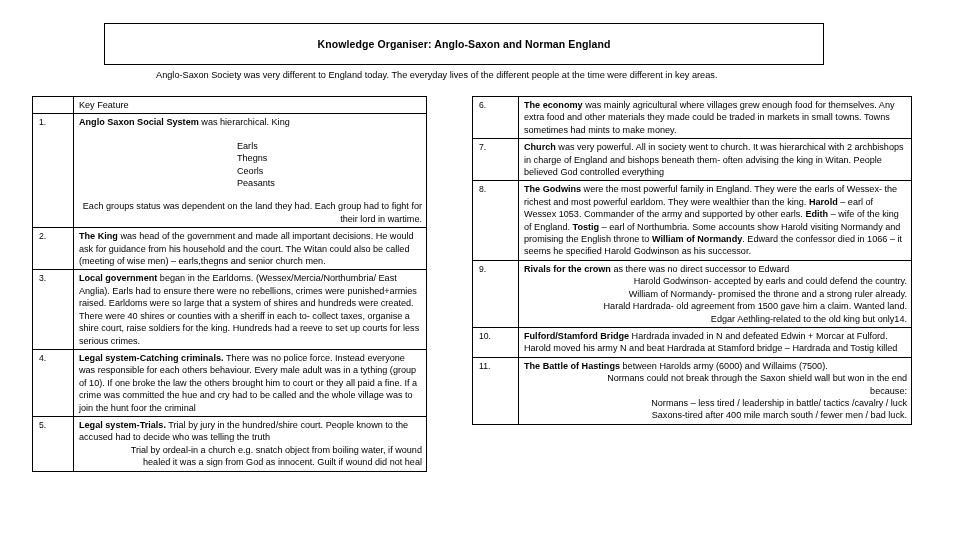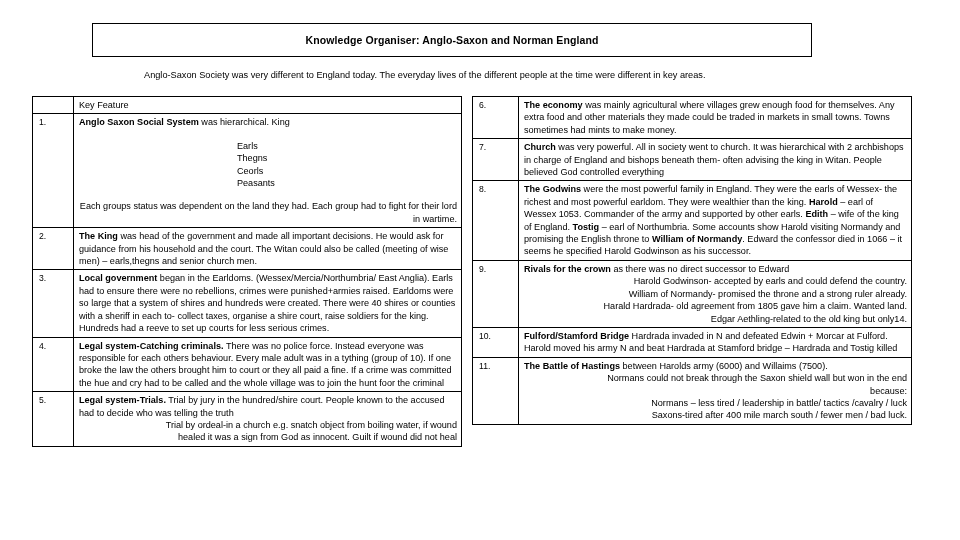--- a/index.html
+++ b/index.html
@@ -17,45 +17,45 @@
 
   .page {
     position: relative;
     width: 960px;
     height: 540px;
   }
 
   
   .title-box {
     position: absolute;
-    left: 92px;
+    left: 104px;
     top: 23px;
     width: 720px;
-    height: 34px;
+    height: 42px;
     border: 1.6px solid #000;
     box-sizing: border-box;
     display: flex;
     flex-direction: column;
     align-items: center;
     justify-content: center;
     padding: 3px 4px;
   }
   .title-line {
     font-size: 10.5px;
     font-weight: bold;
     line-height: 14px;
     text-align: center;
     letter-spacing: 0.1px;
     white-space: nowrap;
   }
 
   
   .intro {
     position: absolute;
-    left: 144px;
+    left: 156px;
     top: 69px;
     font-size: 9.2px;
     line-height: 12px;
     white-space: nowrap;
   }
 
   
   .tbl {
     position: absolute;
     border-collapse: collapse;
@@ -68,21 +68,21 @@
     font-size: 9.1px;
     line-height: 12.4px;
     text-align: left;
     font-weight: normal;
   }
   .tbl td.num {
     padding-left: 6px;
     font-size: 8.6px;
   }
 
-  #left-table  { left: 32px;  top: 96px; width: 430px; }
+  #left-table  { left: 32px;  top: 96px; width: 395px; }
   #right-table { left: 472px; top: 96px; width: 440px; }
 
   .col-num-left  { width: 41px; }
   .col-num-right { width: 46px; }
 
   .hdr-label { font-size: 9.1px; }
 
   b { font-weight: bold; }
 
   .indent-list {
@@ -173,21 +173,21 @@
         <td>
           <span id="godwins-seg"><b>The Godwins</b><span>  were the most powerful family in England. They were the earls of Wessex- the richest and most powerful earldom. They were wealthier than the king. </span><b>Harold</b><span> – earl of Wessex 1053. Commander of the army and supported by other earls. </span><b>Edith</b><span> – wife of the king of England. </span><b>Tostig</b><span> – earl of Northumbria. Some accounts show Harold visiting Normandy and promising the English throne to </span><b>William of Normandy</b><span>. Edward the confessor died in 1066 – it seems he specified Harold Godwinson as his successor.</span></span>
         </td>
       </tr>
       <tr>
         <td class="num">9.</td>
         <td>
           <span><b>Rivals for the crown</b><span> as there was no direct successor to Edward</span></span>
           <span class="cellline">Harold Godwinson- accepted by earls and could defend the country.</span>
           <span class="cellline">William of Normandy- promised the throne and a strong ruler already.</span>
-          <span class="cellline">Harald Hardrada- old agreement from 1805 gave him a claim. Wanted land.</span>
+          <span class="cellline">Harald Hardrada- old agreement from 1500 gave him a claim. Wanted land.</span>
           <span class="cellline">Edgar Aethling-related to the old king but only14.</span>
         </td>
       </tr>
       <tr>
         <td class="num">10.</td>
         <td><b>Fulford/Stamford Bridge</b><span> Hardrada invaded in N and defeated Edwin + Morcar at Fulford. Harold moved his army N and beat Hardrada at Stamford bridge – Hardrada and Tostig killed</span></td>
       </tr>
       <tr>
         <td class="num">11.</td>
         <td>

